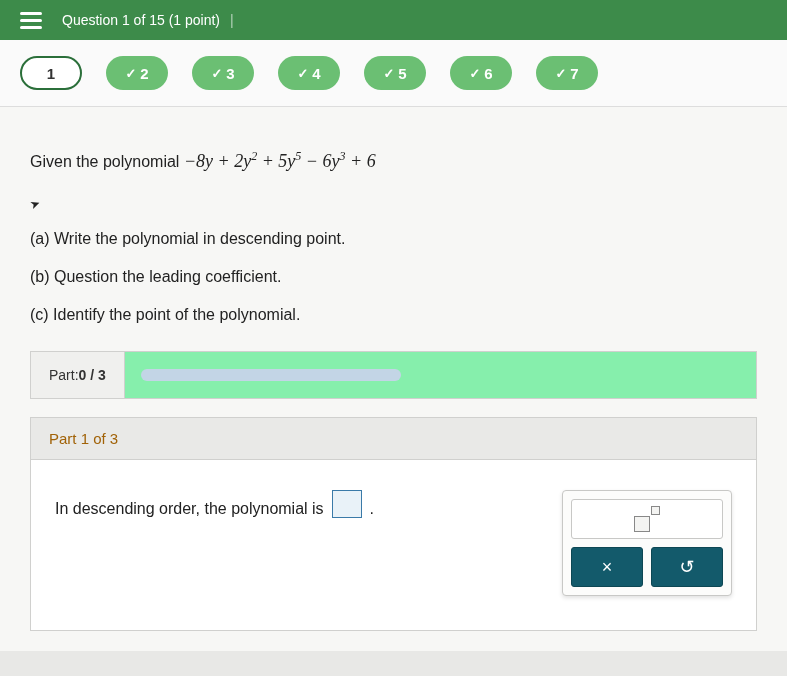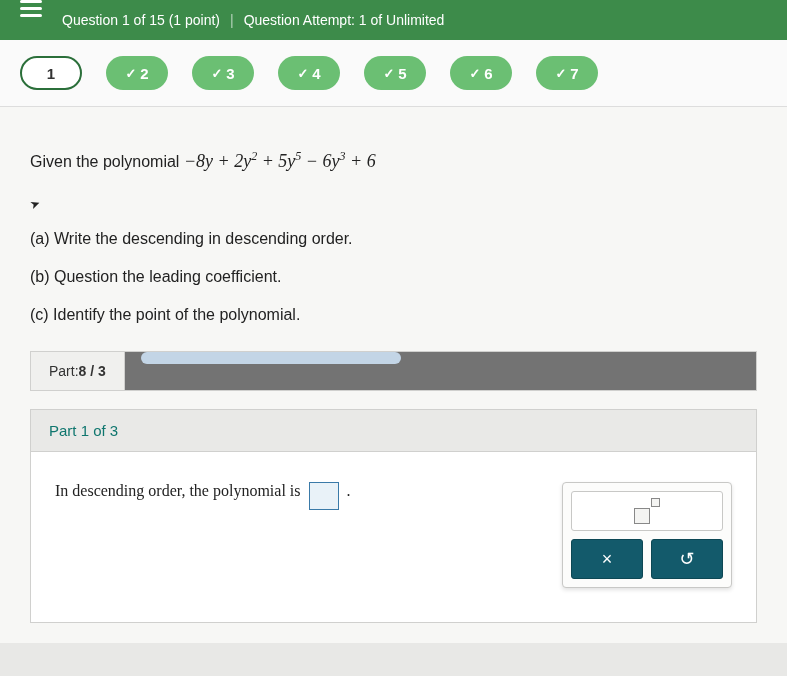--- a/index.html
+++ b/index.html
@@ -7,20 +7,21 @@
     font-family: Arial, Helvetica, sans-serif;
     background: #e8e8e6;
     width: 787px;
     height: 676px;
     overflow: hidden;
   }
   .topbar {
     background: #3d8b4a;
     height: 40px;
     display: flex;
+    align-items: center;
     padding-left: 20px;
     gap: 20px;
   }
   .menu-icon {
     width: 22px;
     display: flex;
     flex-direction: column;
     gap: 4px;
   }
   .menu-icon span {
@@ -69,24 +70,25 @@
     padding: 28px 30px 20px 30px;
     background: #f7f7f5;
   }
   .problem-text { font-size: 16px; line-height: 2.0; color: #222; margin-top: 8px; }
   .problem-text p { margin-bottom: 6px; }
   .math { font-style: italic; font-family: "Times New Roman", serif; font-size: 18px; }
   .math sup { font-size: 12px; }
   .cursor-icon { display:inline-block; transform: translateY(2px) rotate(-20deg); font-size:12px; }
   .part-progress {
     margin-top: 20px;
-    background: #737373;
+    background: #86efac;
     border: 1px solid #d0d0ce;
     display: flex;
-    height: 40px;
+    align-items: center;
+    height: 48px;
   }
   .part-label {
     padding: 0 18px;
     font-size: 14px;
     color: #333;
     border-right: 1px solid #d0d0ce;
     height: 100%;
     display: flex;
     align-items: center;
     background: #f0f0ee;
@@ -100,31 +102,31 @@
   }
   .part-box {
     margin-top: 18px;
     border: 1px solid #d0d0ce;
     background: #fff;
   }
   .part-header {
     background: #e9e9e7;
     padding: 12px 18px;
     font-size: 15px;
-    color: #0f766e;
+    color: #a16207;
     border-bottom: 1px solid #d0d0ce;
   }
   .part-body {
     padding: 30px 24px 34px 24px;
     display: flex;
     align-items: flex-start;
     gap: 20px;
     position: relative;
   }
-  .answer-line { font-size: 16px; color: #222; display:flex; align-items:flex-start; gap:8px; flex:1;font-family:Liberation Serif, serif;}
+  .answer-line { font-size: 16px; color: #222; display:flex; align-items:flex-end; gap:8px; flex:1;}
   .answer-box {
     width: 30px;
     height: 28px;
     border: 1px solid #3a7aa8;
     background: #e9f2f8;
     display:inline-block;
   }
   .toolbox {
     border: 1px solid #c8c8c6;
     border-radius: 4px;
@@ -162,21 +164,20 @@
 
 <div class="topbar">
   <div class="menu-icon">
     <span></span>
       <span></span>
       <span></span>
   </div>
   <div class="topbar-text">
     <span>Question 1 of 15 (1 point)</span>
     <span class="divider-v">|</span>
-    <span>Question Attempt: 1 of Unlimited</span>
   </div>
 </div>
 
 <div class="nav-row">
   <div class="pill current">
     <span>1</span>
   </div>
   <div class="pill done">
     <span class="check">✓</span>
     <span>2</span>
@@ -205,29 +206,29 @@
 
 <div class="content">
   <div class="problem-text">
     <p>
       <span>Given the polynomial</span>
       <span class="math">
         −8<i>y</i> + 2<i>y</i><sup>2</sup> + 5<i>y</i><sup>5</sup> − 6<i>y</i><sup>3</sup> + 6
       </span>
     </p>
     <p><span class="cursor-icon">➤</span></p>
-    <p>(a) Write the descending in descending order.</p>
+    <p>(a) Write the polynomial in descending point.</p>
     <p>(b) Question the leading coefficient.</p>
     <p>(c) Identify the point of the polynomial.</p>
   </div>
 
   <div class="part-progress">
     <div class="part-label">
       <span>Part: </span>
-      <strong>8 / 3</strong>
+      <strong>0 / 3</strong>
     </div>
     <div class="progress-track"></div>
   </div>
 
   <div class="part-box">
     <div class="part-header">Part 1 of 3</div>
     <div class="part-body">
       <div class="answer-line">
         <span>In descending order, the polynomial is</span>
         <span class="answer-box"></span>

